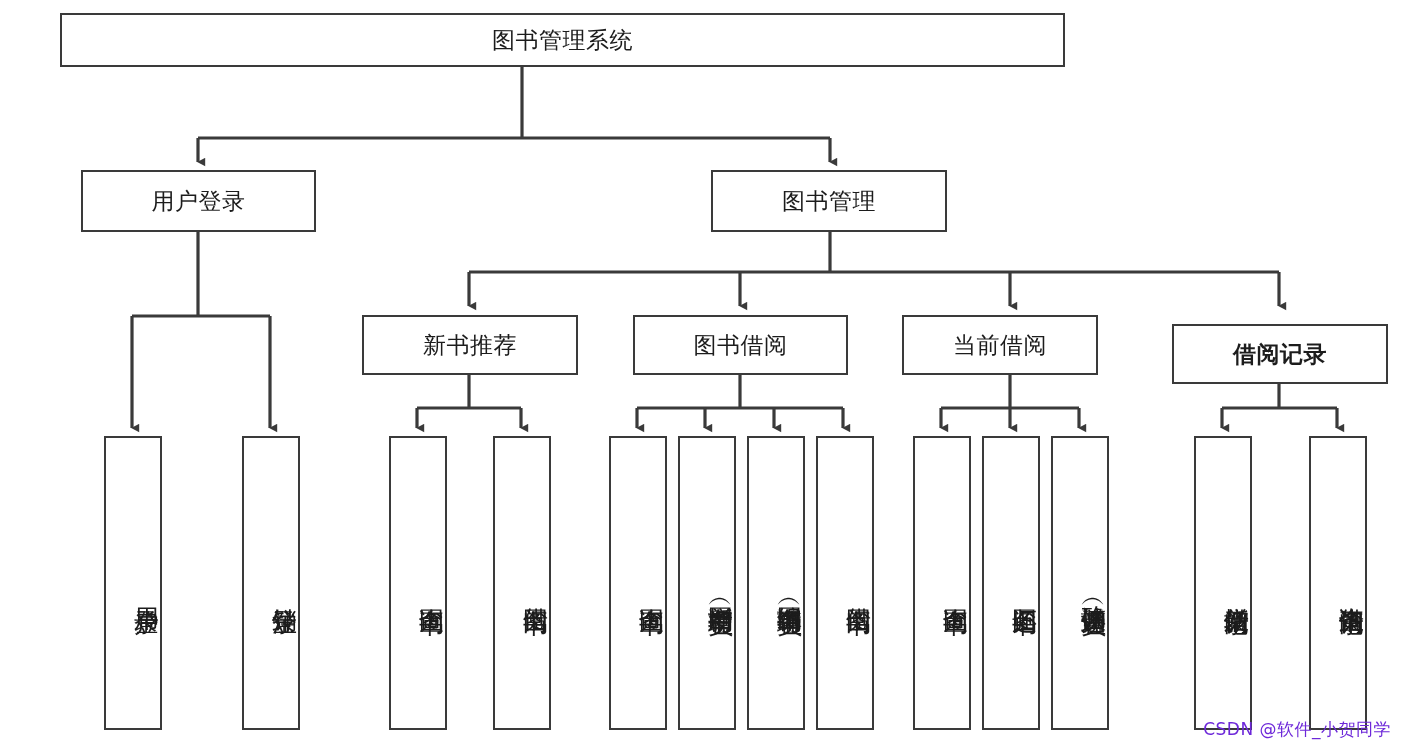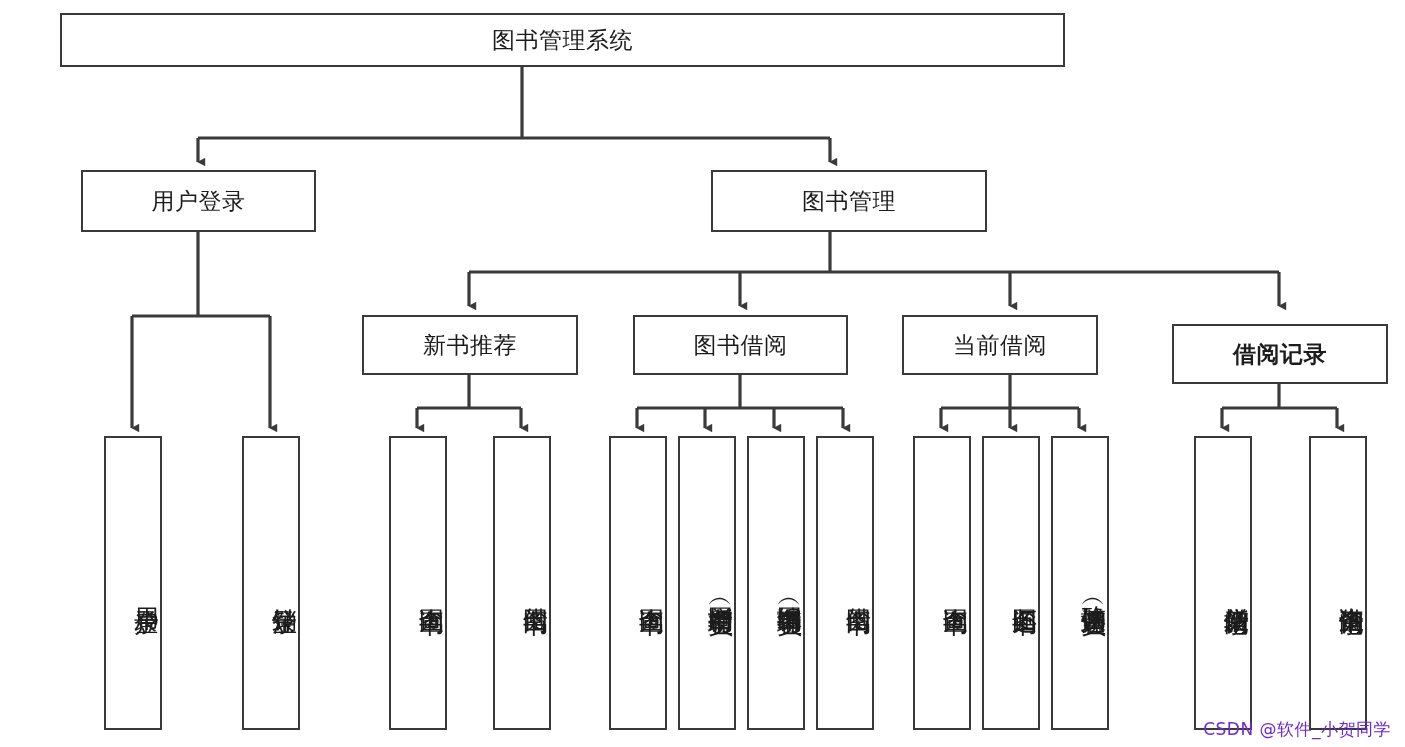--- a/index.html
+++ b/index.html
@@ -128,21 +128,21 @@
     </g>
   </svg>
 
   <div class="node node-h node-root" style="left:20px; top:13px; width:1005px; height:54px;margin-left:40px;">
     <span>图书管理系统</span>
   </div>
 
   <div class="node node-h" style="left:81px; top:170px; width:235px; height:62px;">
     <span>用户登录</span>
   </div>
-  <div class="node node-h" style="left:711px; top:170px; width:276px; height:62px;">
+  <div class="node node-h" style="left:711px; top:170px; width:236px; height:62px;">
     <span>图书管理</span>
   </div>
 
   <div class="node node-h" style="left:633px; top:315px; width:215px; height:60px;">
     <span>图书借阅</span>
   </div>
   <div class="node node-h" style="left:362px; top:315px; width:216px; height:60px;">
     <span>新书推荐</span>
   </div>
   <div class="node node-h" style="left:902px; top:315px; width:196px; height:60px;">

